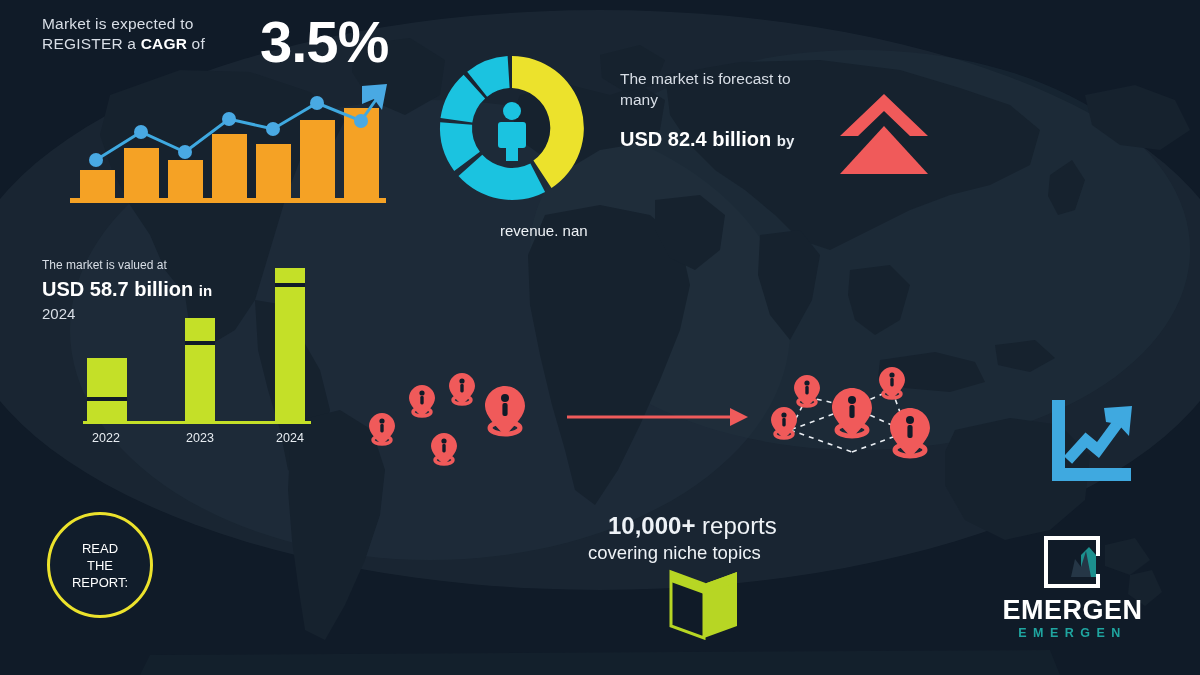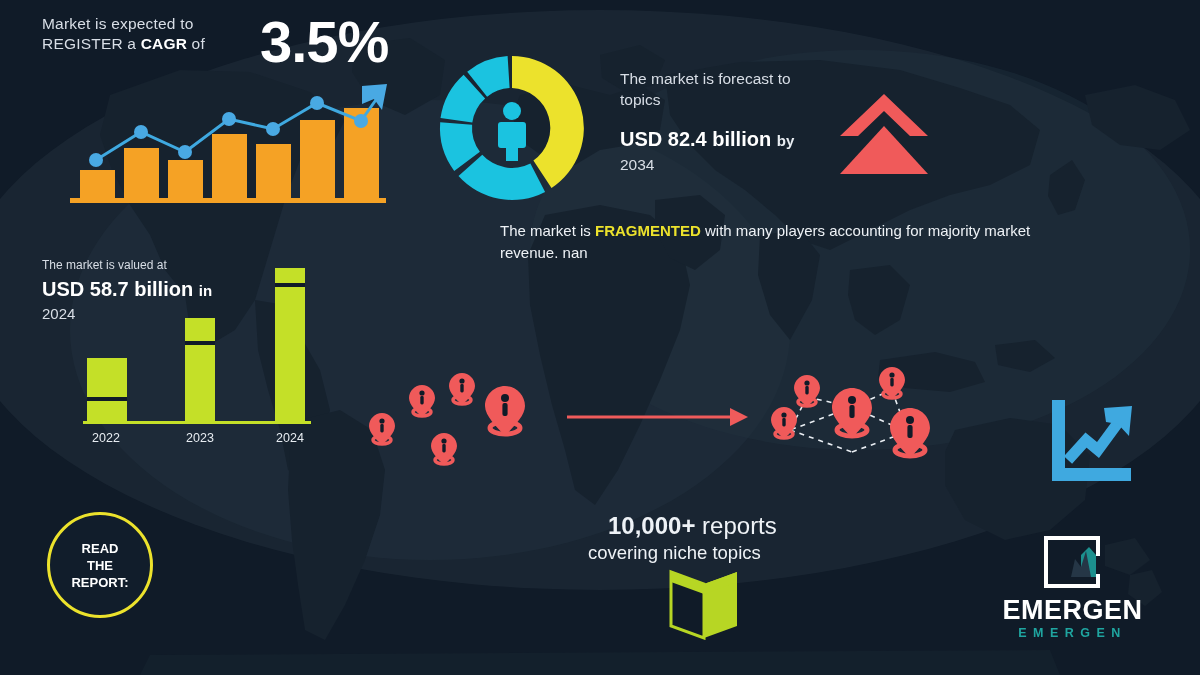--- a/index.html
+++ b/index.html
@@ -58,21 +58,21 @@
   #report-title {
     position:absolute; left:70px; top:28px; width:350px;
     color:#1c1c12; font-size:14px; font-weight:bold;
   }
   #report-circle {
     left:47px; top:512px; width:106px; height:106px;
     border-radius:50%; background:#111d2b; border:3px solid #ece22c;
     display:flex; align-items:center; justify-content:center;
   }
   #report-circle-text {
-    color:#ffffff; font-size:13px; font-weight:bold; text-align:center; line-height:17px;
+    color:#ffffff; font-size:13px; font-weight:normal; text-align:center; line-height:17px;
     white-space:pre-line;
   }
 
   
   #reports-block { left:588px; top:512px; width:260px; }
   #reports-line1 { color:#eef2f6; font-size:24px; line-height:27px;margin-left:20px; }
   #reports-line1 b { font-weight:bold; }
   #reports-line2 { color:#eef2f6; font-size:18.5px; line-height:27px; }
 
   
@@ -190,38 +190,34 @@
         <circle cx="0" cy="-17" r="9"></circle>
         <path d="M-11,-6 h22 a3,3 0 0,1 3,3 v20 a3,3 0 0,1 -3,3 h-5 v13 h-12 v-13 h-5 a3,3 0 0,1 -3,-3 v-20 a3,3 0 0,1 3,-3 Z"></path>
         <rect x="-5" y="14" width="10" height="16"></rect>
       </g>
     </g>
   </svg>
 
   <div class="abs" id="forecast-block">
     <div id="forecast-lead">
       <span>The market is forecast to</span><br>
-      <span>topics</span>
+      <span>many</span>
     </div>
     <div id="forecast-value">
       <span>USD 82.4 billion</span>
       <span class="small">by</span>
     </div>
-    <div id="forecast-year">2034</div>
   </div>
 
   <svg class="abs" style="left:836px; top:92px;" width="96" height="86" viewBox="0 0 96 86">
     <path d="M48,2 L92,44 L74,44 L48,19 L22,44 L4,44 Z" fill="#f05a5a"></path>
     <path d="M48,34 L92,82 L4,82 Z" fill="#f05a5a"></path>
   </svg>
 
   <div class="abs" id="fragmented-block">
-    <div class="line">
-      <span>The market is </span><span class="hl">FRAGMENTED</span><span> with many players accounting for majority market</span>
-    </div>
     <div class="line">revenue. nan</div>
   </div>
 
   <div class="abs" id="valued-block">
     <div id="valued-lead">The market is valued at</div>
     <div id="valued-value">
       <span>USD 58.7 billion</span>
       <span class="small">in</span>
     </div>
     <div id="valued-year">2024</div>

